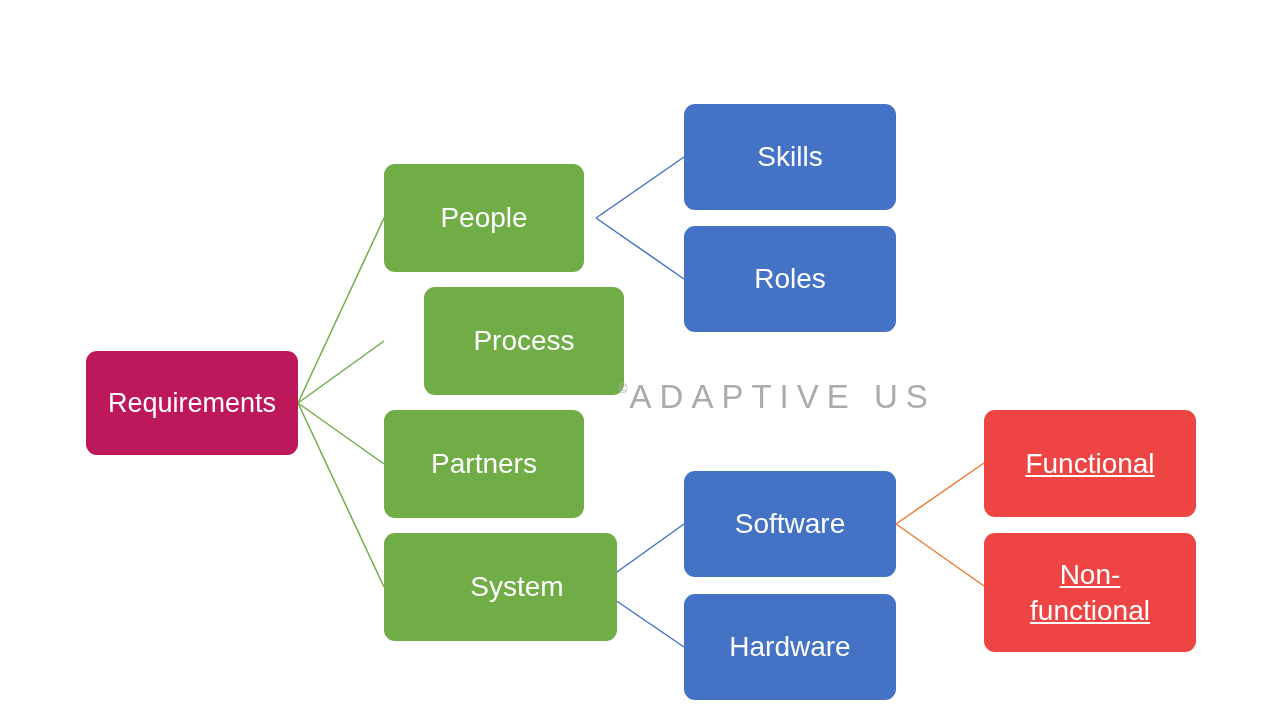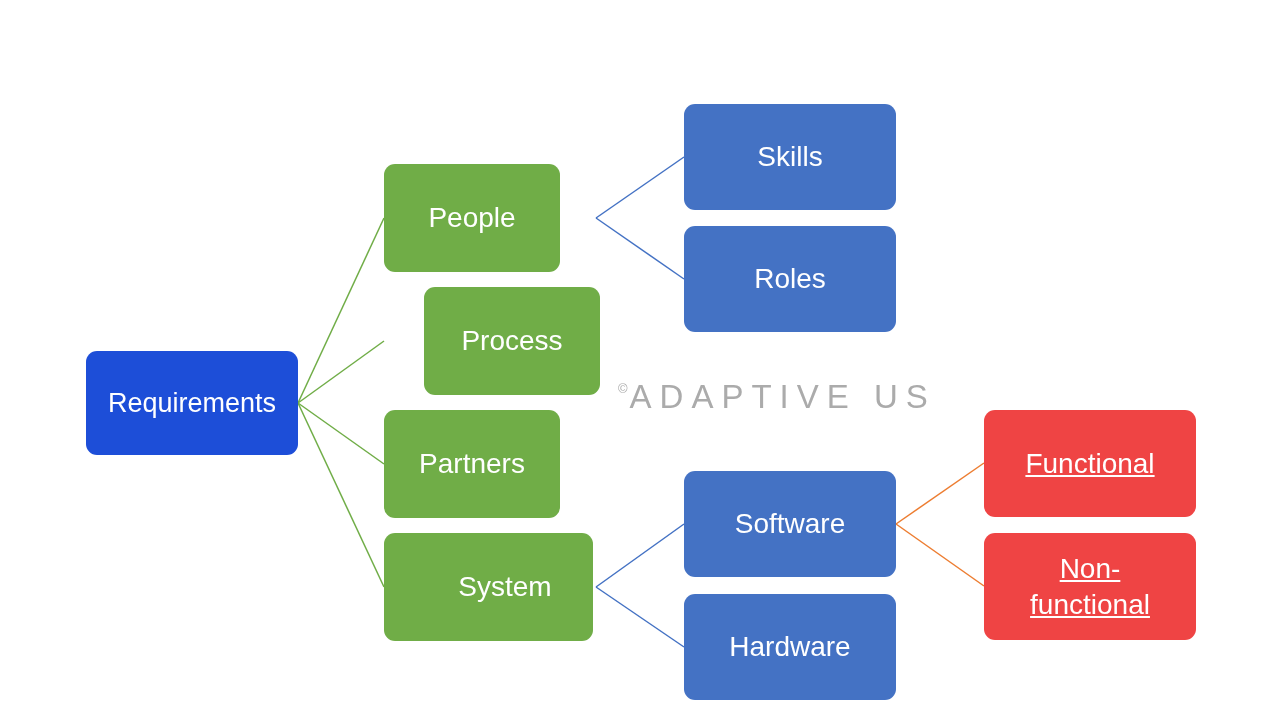--- a/index.html
+++ b/index.html
@@ -38,22 +38,22 @@
     border-radius: 11px;
     display: flex;
     align-items: center;
     justify-content: center;
     text-align: center;
     color: #ffffff;
     font-size: 28px;
     line-height: 1.28;
     white-space: pre-line;
   }
-  .node-root   { background: #1d4ed8; left: 86px;  width: 212px; font-size: 27px; }
-  .node-green  { background: #70AD47; left: 384px; width: 176px; }
+  .node-root   { background: #be185d; left: 86px;  width: 212px; font-size: 27px; }
+  .node-green  { background: #70AD47; left: 384px; width: 200px; }
   .node-blue   { background: #4472C4; left: 684px; width: 212px; }
   .node-orange { background: #ef4444; left: 984px; width: 212px; text-decoration: underline; }
   #watermark {
     position: absolute;
     left: 618px;
     top: 380px;
     color: #ABABAB;
     display: flex;
     align-items: flex-start;
   }
@@ -99,21 +99,21 @@
   <div class="node node-green" style="top:287px; height:108px;margin-left:40px;">Process</div>
   <div class="node node-green" style="top:410px; height:108px;">Partners</div>
   <div class="node node-green" style="top:533px; height:108px;padding-left:33px;">System</div>
 
   <div class="node node-blue" style="top:226px; height:106px;">Roles</div>
   <div class="node node-blue" style="top:104px; height:106px;">Skills</div>
   <div class="node node-blue" style="top:471px; height:106px;">Software</div>
   <div class="node node-blue" style="top:594px; height:106px;">Hardware</div>
 
   <div class="node node-orange" style="top:410px; height:107px;">Functional</div>
-  <div class="node node-orange" style="top:533px; height:107px;">Non-
+  <div class="node node-orange" style="top:533px; height:119px;">Non-
 functional</div>
 
   <div id="watermark">
     <span class="copyright">©</span>
     <span class="brand">ADAPTIVE US</span>
   </div>
 
 </div>
 
 </body></html>

